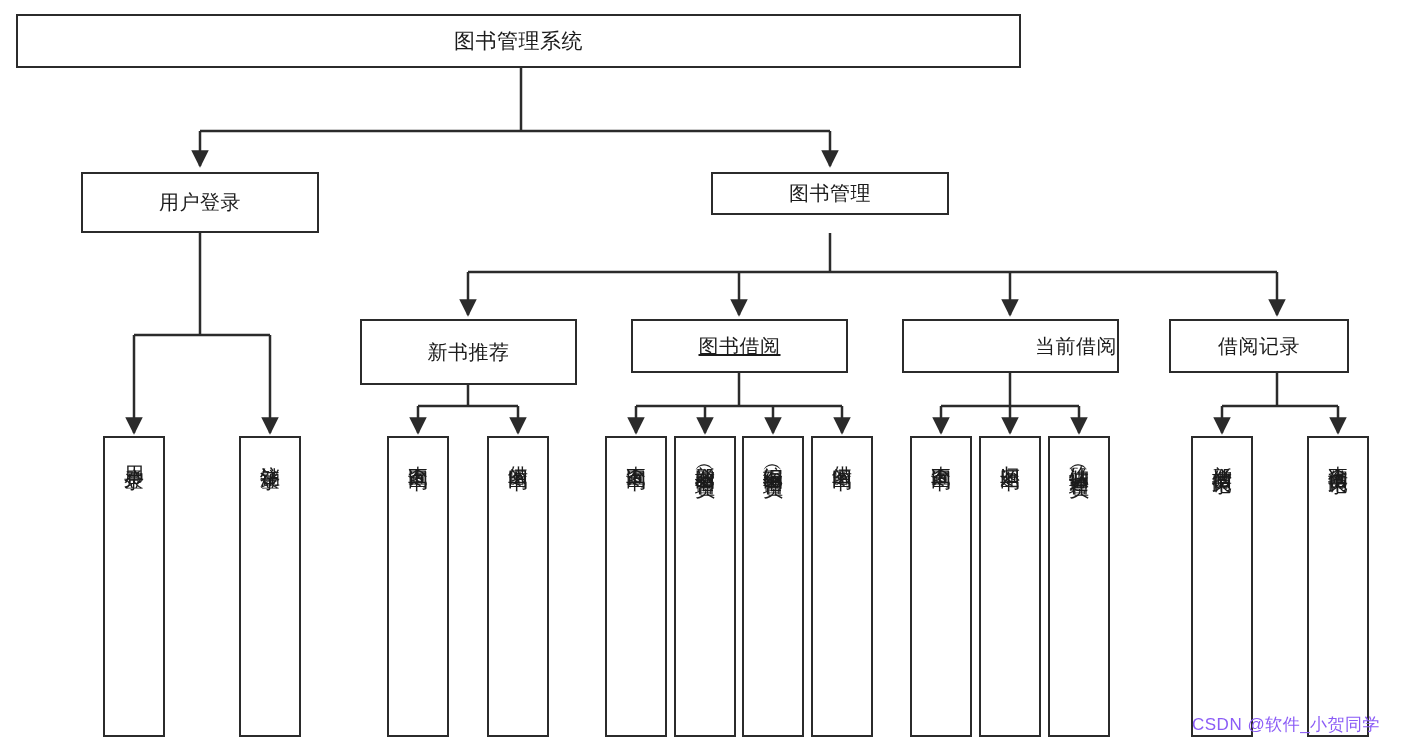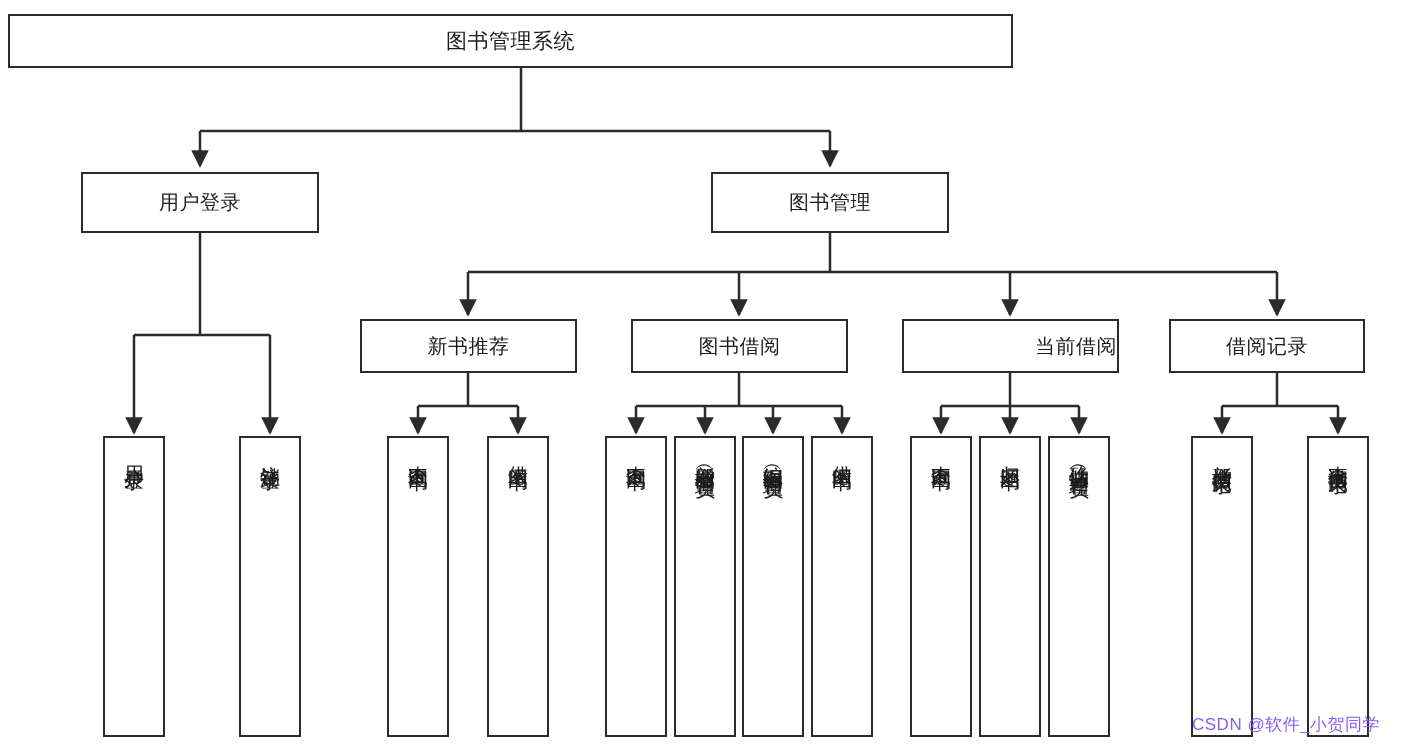--- a/index.html
+++ b/index.html
@@ -111,41 +111,41 @@
       <path d="M 1010 406 L 1010 433" marker-end="url(#arrow)"></path>
       <path d="M 1079 406 L 1079 433" marker-end="url(#arrow)"></path>
 
       <path d="M 1277 373 L 1277 406"></path>
       <path d="M 1222 406 L 1338 406"></path>
       <path d="M 1222 406 L 1222 433" marker-end="url(#arrow)"></path>
       <path d="M 1338 406 L 1338 433" marker-end="url(#arrow)"></path>
     </g>
   </svg>
 
-  <div class="node-box root" style="left:8px; top:14px; width:1005px; height:54px;">
+  <div class="node-box root" style="left:16px; top:14px; width:1005px; height:54px;">
     <span class="node-label">图书管理系统</span>
   </div>
 
   <div class="node-box" style="left:81px; top:172px; width:238px; height:61px;">
     <span class="node-label">用户登录</span>
   </div>
-  <div class="node-box" style="left:711px; top:172px; width:238px; height:61px;">
+  <div class="node-box" style="left:711px; top:172px; width:238px; height:43px;">
     <span class="node-label">图书管理</span>
   </div>
 
-  <div class="node-box" style="left:360px; top:319px; width:217px; height:54px;">
+  <div class="node-box" style="left:360px; top:319px; width:217px; height:66px;">
     <span class="node-label">新书推荐</span>
   </div>
-  <div class="node-box" style="left:631px; top:319px; width:217px; height:54px;">
+  <div class="node-box" style="left:631px; top:319px; width:217px; height:54px;text-decoration:underline;">
     <span class="node-label">图书借阅</span>
   </div>
   <div class="node-box" style="left:902px; top:319px; width:217px; height:54px;justify-content:flex-end;">
     <span class="node-label">当前借阅</span>
   </div>
-  <div class="node-box" style="left:1169px; top:319px; width:196px; height:54px;">
+  <div class="node-box" style="left:1169px; top:319px; width:180px; height:54px;">
     <span class="node-label">借阅记录</span>
   </div>
 
   <div class="node-box vertical" style="left:103px; top:436px; width:62px; height:301px;">
     <span class="node-label">用户登录</span>
   </div>
   <div class="node-box vertical" style="left:239px; top:436px; width:62px; height:301px;">
     <span class="node-label">注销登录</span>
   </div>
 

